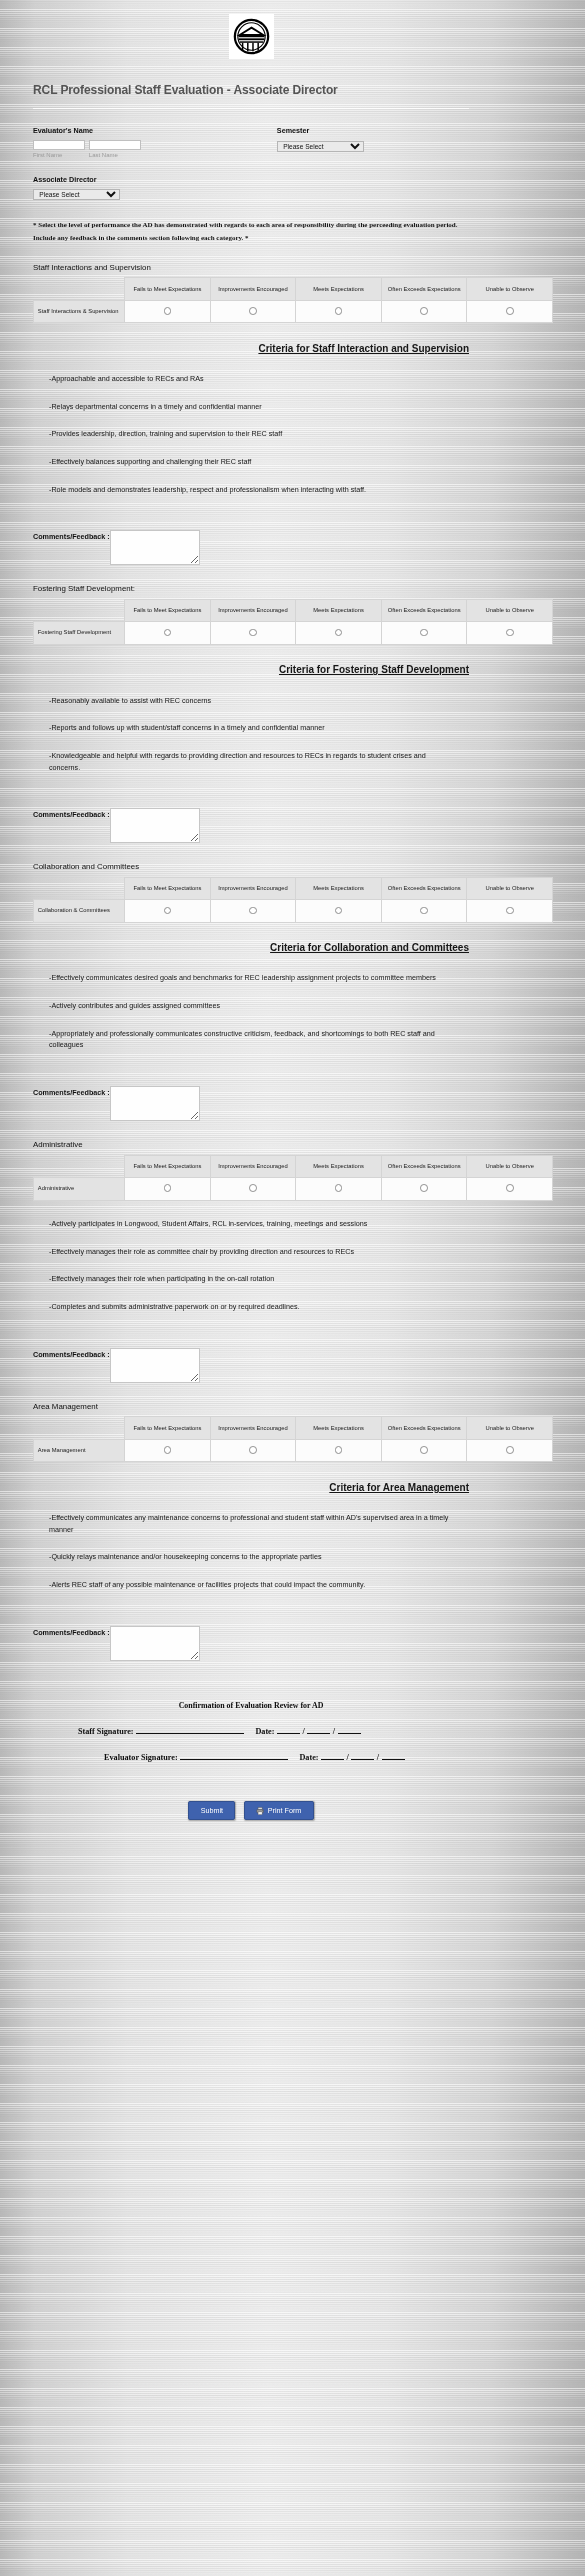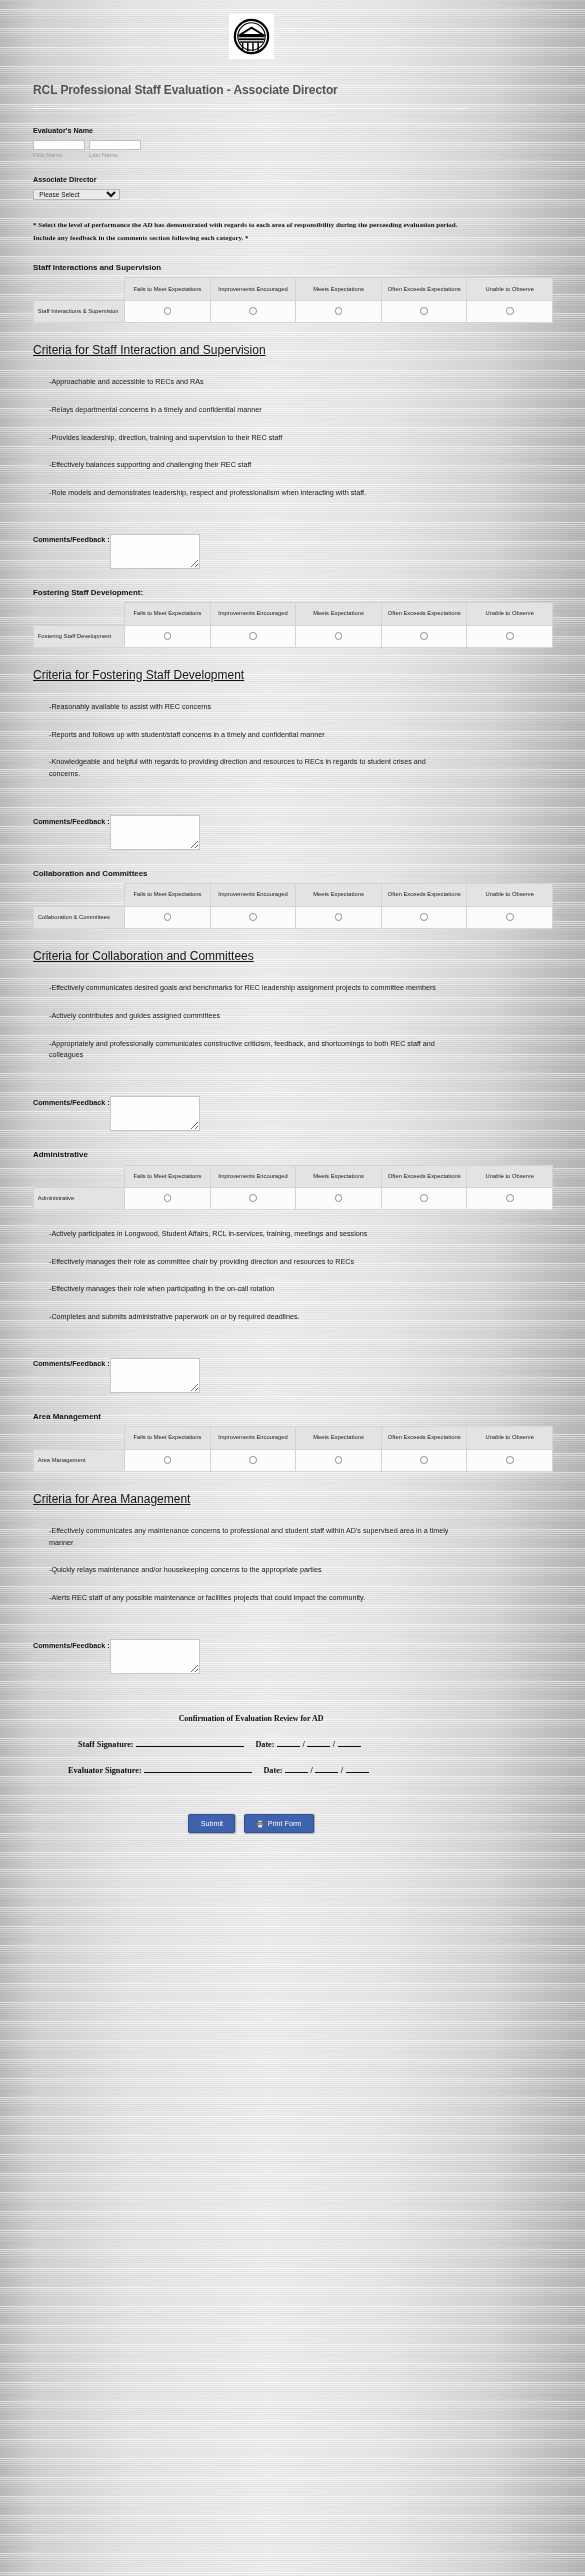--- a/index.html
+++ b/index.html
@@ -110,21 +110,21 @@
     font-weight: bold;
     line-height: 1.75;
     color: #151515;
   }
 
   
   .section { margin-top: 19px; }
   .section-title {
     padding: 0 33px;
     font-size: 7.9px;
-    font-weight: bold;
+    font-weight: normal;
     color: #111;
     margin-bottom: 5.7px;
   }
   table.rating {
     margin-left: 33px;
     width: 520px;
     border-collapse: collapse;
     table-layout: fixed;
     font-size: 5.8px;
   }
@@ -173,23 +173,24 @@
 
   
   .criteria {
     margin: 17.6px 33px 0 33px;
     font-size: 7.2px;
     line-height: 1.62;
     color: #161616;
   }
   .criteria h4 {
     margin: 0 0 1.3px 0;
-    font-size: 12px;
-    font-weight: normal;
+    font-size: 10px;
+    font-weight: bold;
     text-decoration: underline;
+    text-align: right;
   }
   .criteria p { margin: 16px; }
 
   
   .comments {
     display: flex;
     align-items: flex-start;
     margin: 35px 33px 0 33px;
   }
   .comments .clabel {
@@ -294,20 +295,26 @@
       <div class="lbl">Evaluator's Name</div>
       <div class="name-inputs">
         <input class="txt" type="text" value="" style="">
         <input class="txt" type="text" value="" style="">
       </div>
       <div class="name-subs">
         <div class="sub">First Name</div>
         <div class="sub">Last Name</div>
       </div>
     </div>
+    <div class="col-right">
+      <div class="lbl">Semester</div>
+      <select class="sel">
+        <option>Please Select</option>
+      </select>
+    </div>
   </div>
 
   <div class="block" style="margin-top:16.4px;">
     <div class="lbl">Associate Director</div>
     <select class="sel sel-wide">
       <option>Please Select</option>
     </select>
   </div>
 
   <div class="note">* Select the level of performance the AD has demonstrated with regards to each area of responsibility during the perceeding evaluation period. Include any feedback in the comments section following each category. *</div>
@@ -500,21 +507,21 @@
       <span class="rule rule-sig"></span>
       <span class="sig-gap"></span>
       <span class="slabel">Date:</span>
       <span class="rule rule-date"></span>
       <span>/</span>
       <span class="rule rule-date"></span>
       <span>/</span>
       <span class="rule rule-date"></span>
     </div>
 
-    <div class="sig-line" style="padding-left:68px;">
+    <div class="sig-line" style="padding-left:104px;">
       <span class="slabel">Evaluator Signature:</span>
       <span class="rule rule-sig"></span>
       <span class="sig-gap"></span>
       <span class="slabel">Date:</span>
       <span class="rule rule-date"></span>
       <span>/</span>
       <span class="rule rule-date"></span>
       <span>/</span>
       <span class="rule rule-date"></span>
     </div>

